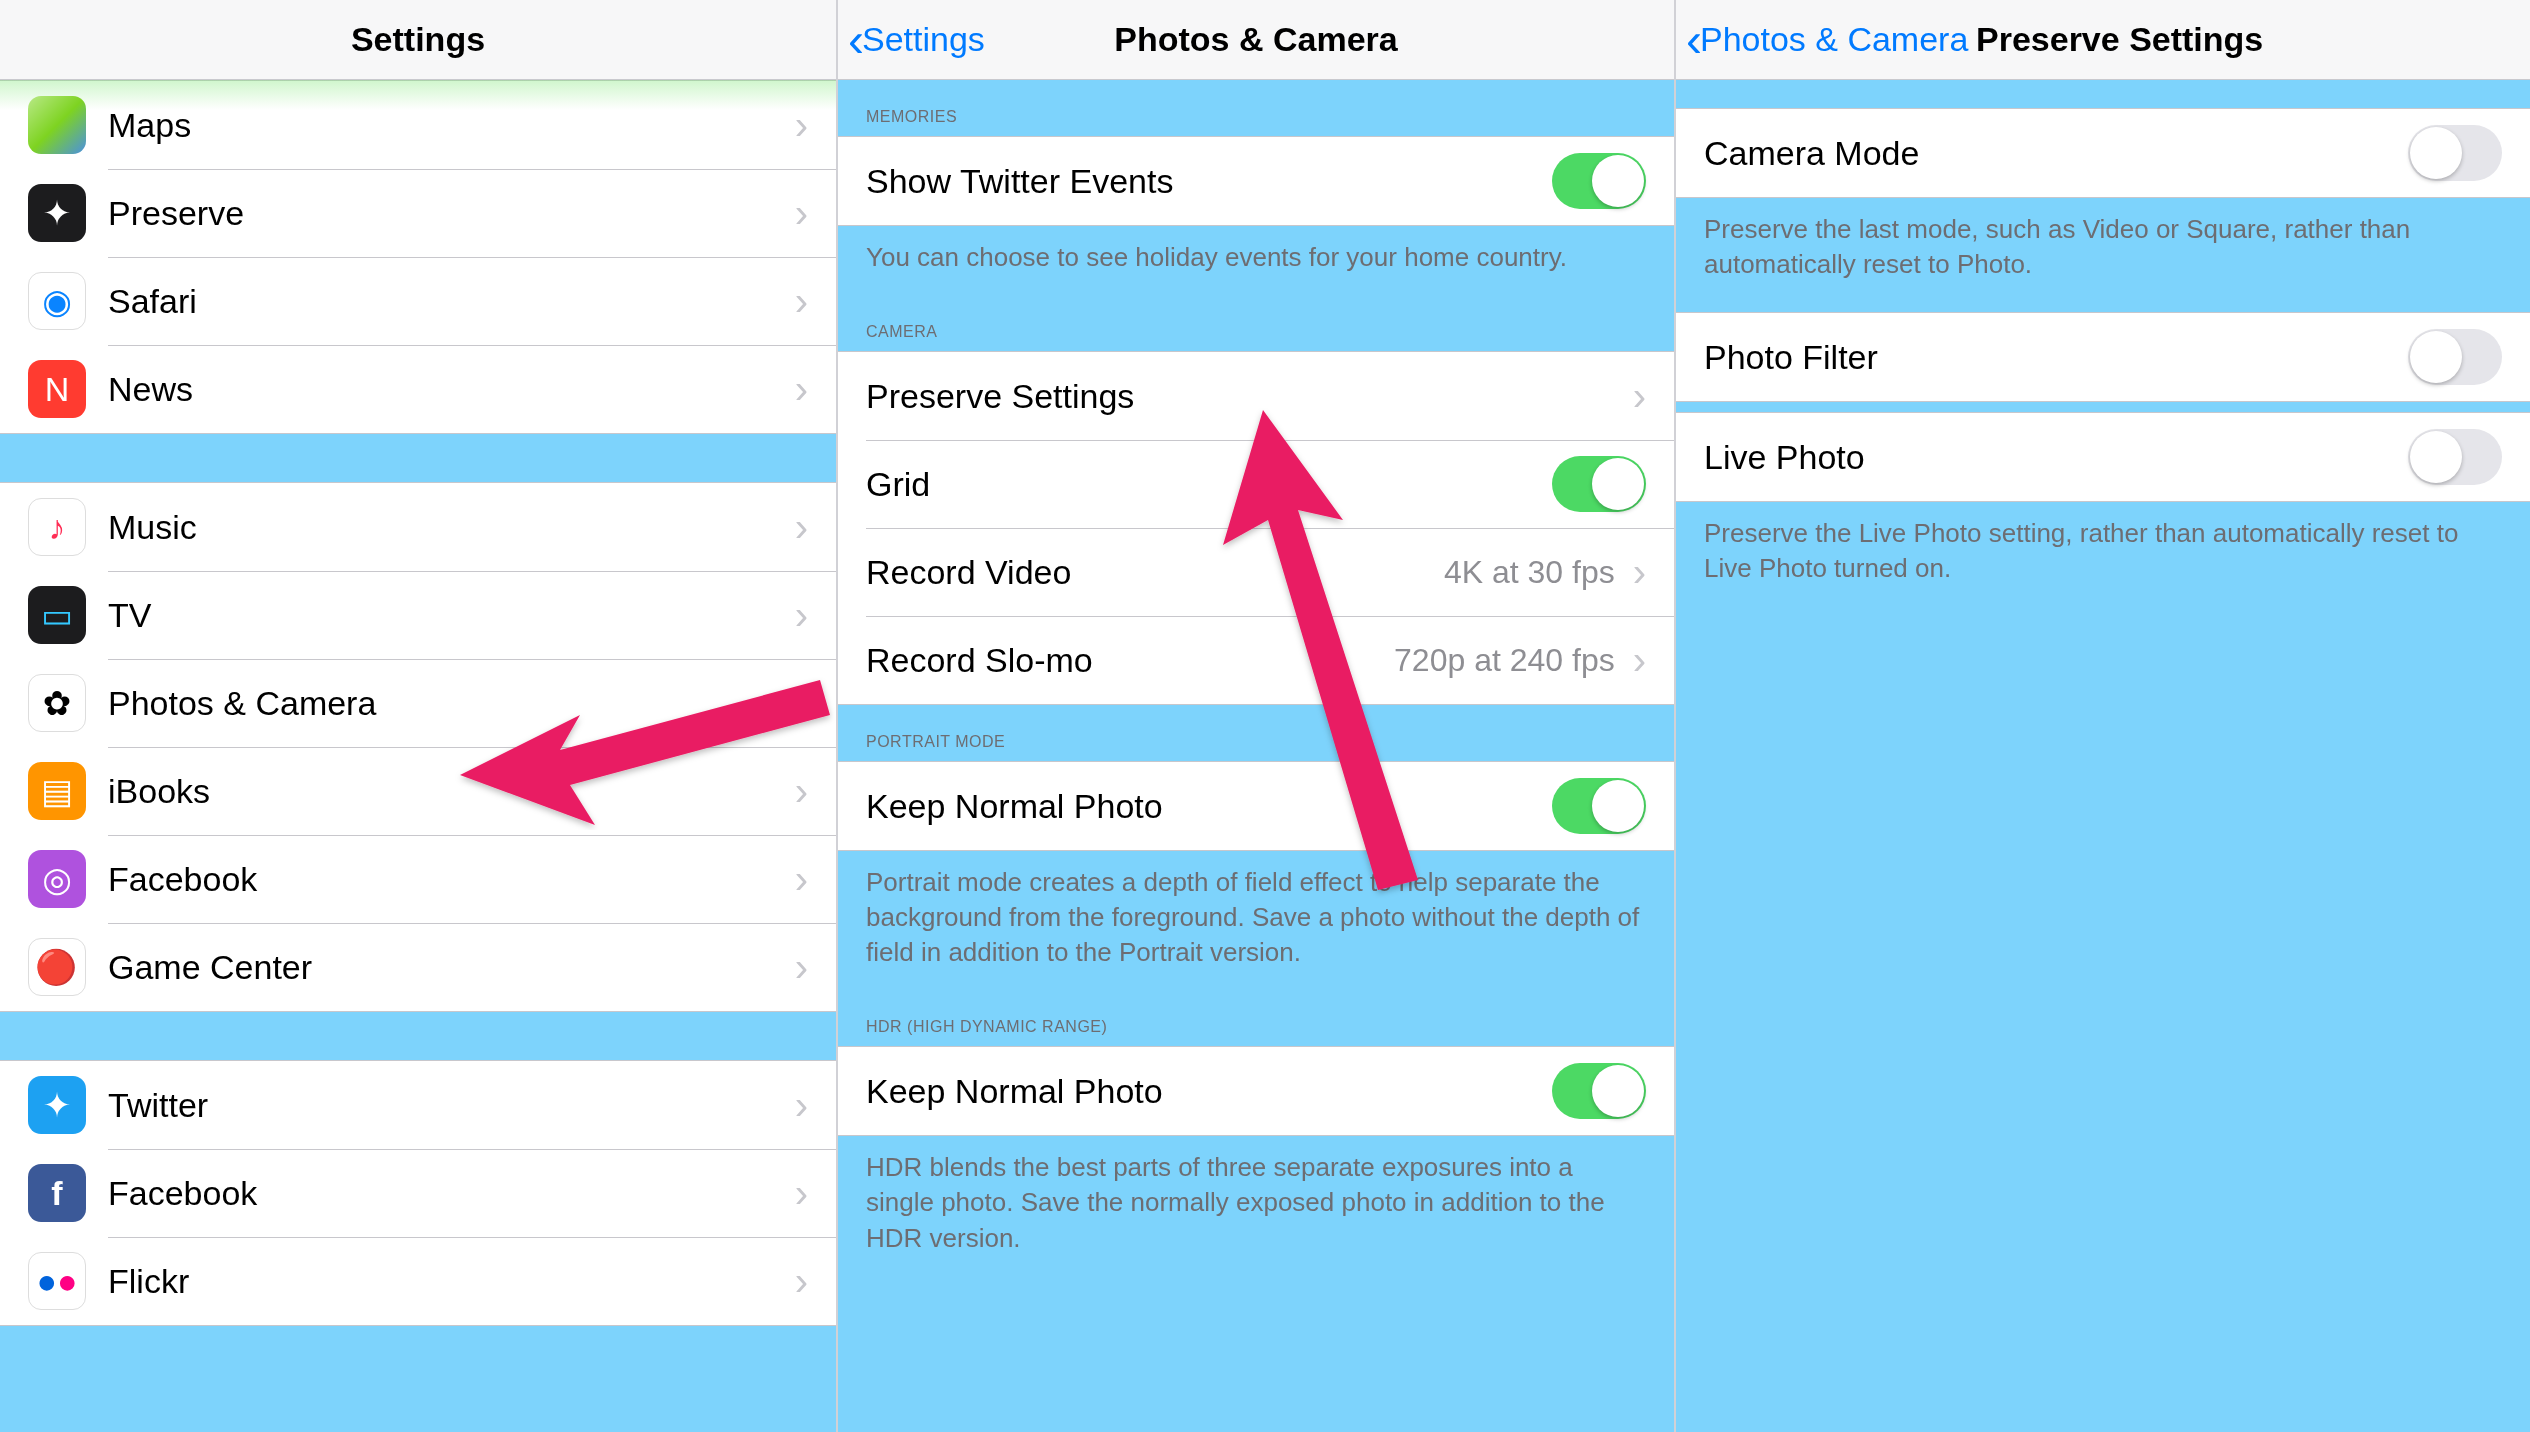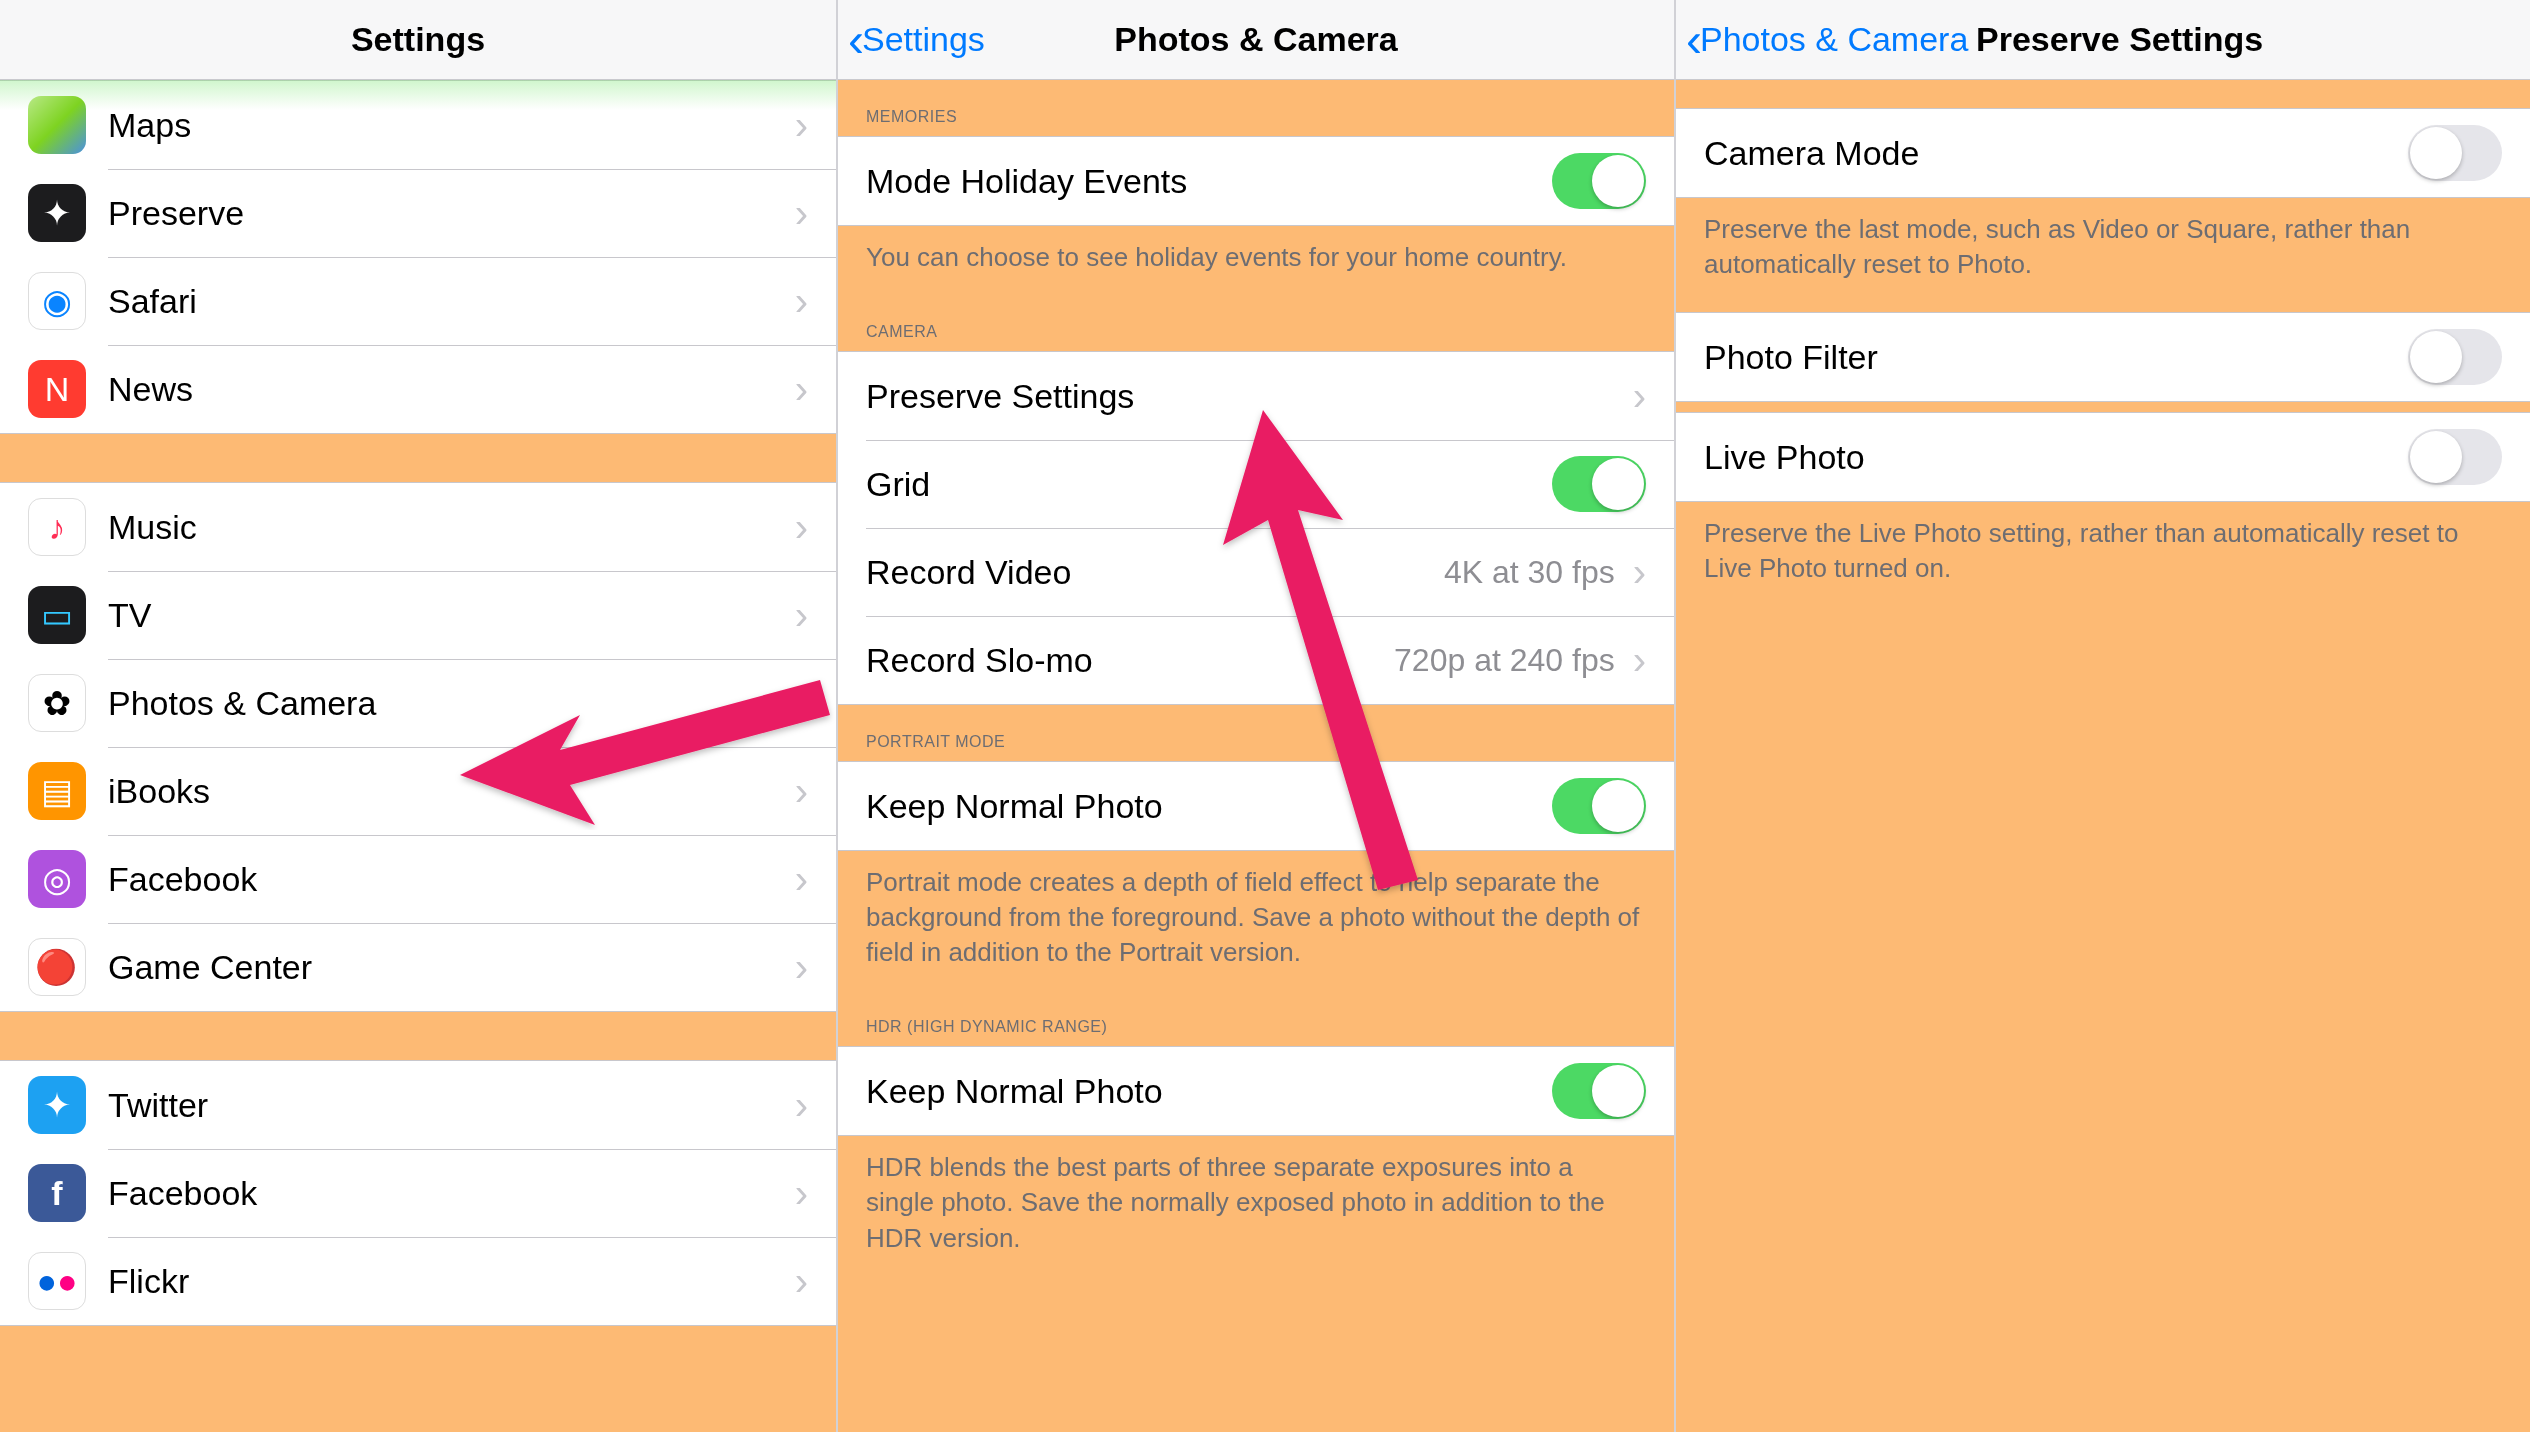--- a/index.html
+++ b/index.html
@@ -6,21 +6,21 @@
 body {
   font-family: -apple-system, "Helvetica Neue", Helvetica, Arial, sans-serif;
   background: #fff;
   width: 2530px;
   height: 1432px;
   display: flex;
   overflow: hidden;
 }
 .panel {
   position: relative;
-  background: #fdba74;
+  background: #7dd3fc;
   overflow: hidden;
 }
 .panel-1 { width: 838px; border-right: 2px solid #d1d1d6; }
 .panel-2 { width: 838px; border-right: 2px solid #d1d1d6; }
 .panel-3 { width: 854px; }
 
 .navbar {
   height: 80px;
   background: #f7f7f8;
   border-bottom: 1px solid #c9c9ce;
@@ -270,21 +270,21 @@
     <div class="back">
       <span class="back-chevron">‹</span>
       <span>Settings</span>
     </div>
     <div class="title">Photos &amp; Camera</div>
   </div>
 
   <div class="section-header">MEMORIES</div>
   <div class="group">
     <div class="row">
-      <div class="label">Mode Holiday Events</div>
+      <div class="label">Show Twitter Events</div>
       <div class="toggle on">
           <div class="knob"></div>
         </div>
     </div>
   </div>
   <div class="section-footer">You can choose to see holiday events for your home country.</div>
 
   <div class="section-header">CAMERA</div>
   <div class="group">
     <div class="row">

